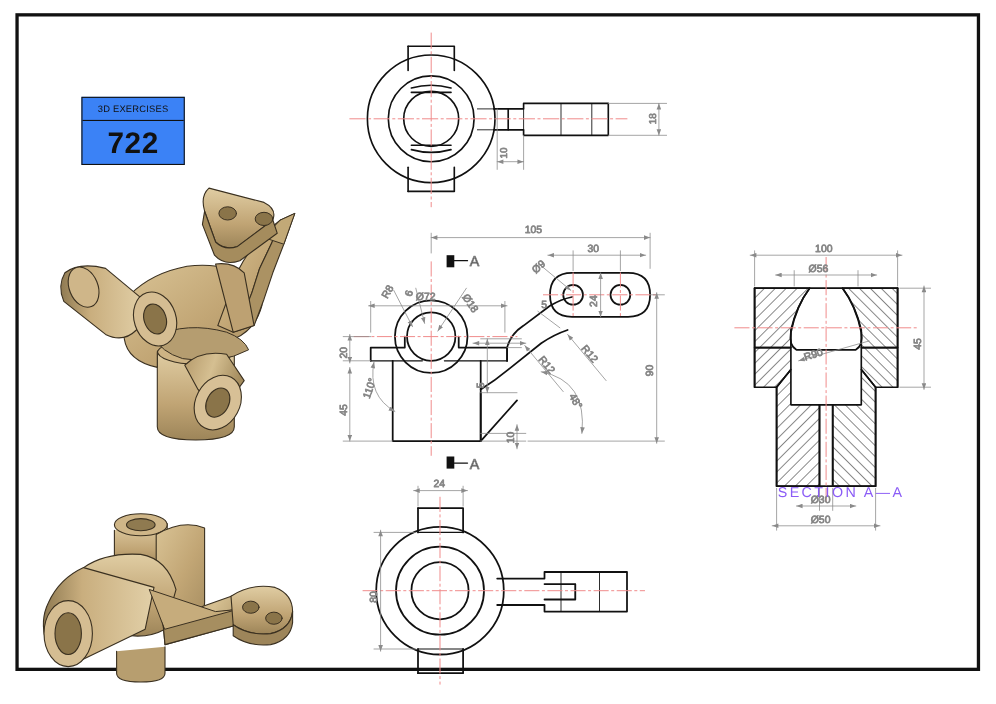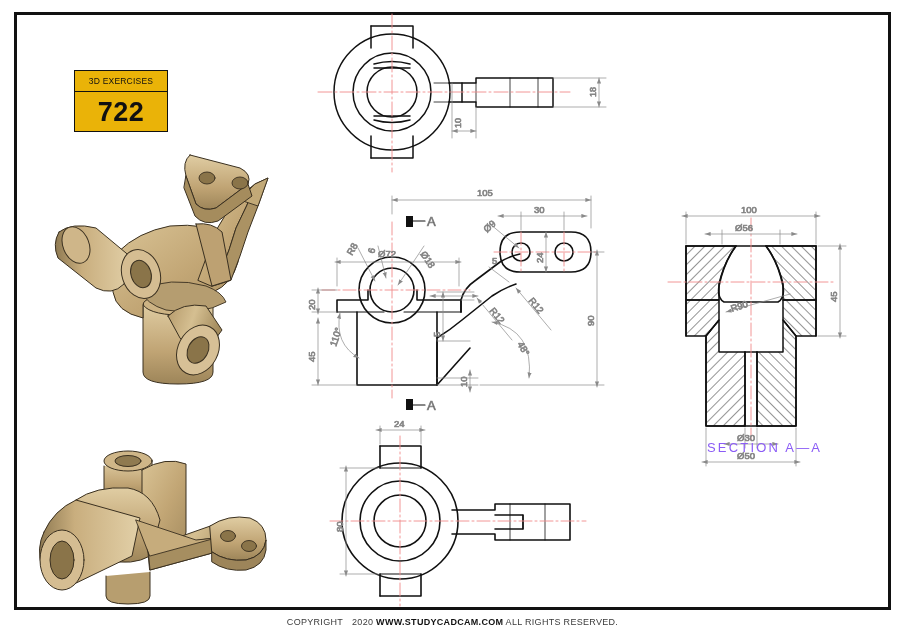--- a/index.html
+++ b/index.html
@@ -1,21 +1,21 @@
 <!DOCTYPE html>
 <html><head>
 <meta charset="utf-8">
 <style>
   html,body{margin:0;padding:0;background:#fff;}
   body{width:905px;height:640px;font-family:"Liberation Sans",sans-serif;overflow:hidden;}
   #sheet{position:relative;width:905px;height:640px;background:#ffffff;}
   #border{position:absolute;left:14px;top:12px;width:877px;height:598px;border:3px solid #111;box-sizing:border-box;}
-  .svgwrap{position:absolute;left:0;top:0;width:905px;height:528px;}
+  .svgwrap{position:absolute;left:0;top:16px;width:905px;height:528px;}
   svg{display:block;}
-  #titleblock{position:absolute;left:74px;top:70px;width:94px;height:62px;border:1.6px solid #111;box-sizing:border-box;background:#eab308;}
+  #titleblock{position:absolute;left:74px;top:88px;width:94px;height:62px;border:1.6px solid #111;box-sizing:border-box;background:#3b82f6;}
   #tb-head{height:20px;border-bottom:1.6px solid #111;display:flex;align-items:center;justify-content:center;}
   #tb-head span{font-size:8.5px;letter-spacing:.2px;color:#111;}
   #tb-num{height:40px;display:flex;align-items:center;justify-content:center;text-align:right;}
   #tb-num span{font-size:27px;font-weight:bold;color:#111;letter-spacing:.5px;}
   #footer{position:absolute;left:0;top:617px;width:905px;text-align:center;font-size:9px;color:#3a3a3a;letter-spacing:.3px;}
   #footer .b{font-weight:bold;color:#111;}
   #footer .sp{display:inline-block;width:9px;}
   .secname{position:absolute;font-size:13px;color:#8b5cf6;letter-spacing:2.2px;}
 </style>
 </head>
@@ -369,19 +369,14 @@
       <line x1="702" y1="462" x2="800" y2="462" marker-start="url(#arS)" marker-end="url(#ar)"></line>
       <text x="737" y="459" fill="#555">Ø50</text>
     </g>
 
     </g>
   </svg>
   </div>
 
   <div class="secname" style="left:707px;top:440px;">SECTION A—A</div>
 
-  <div id="footer">
-    <span>COPYRIGHT</span><span class="sp"></span><span>2020</span>
-    <span class="b">WWW.STUDYCADCAM.COM</span>
-    <span>ALL RIGHTS RESERVED.</span>
-  </div>
 
 </div>
 
 </body></html>

